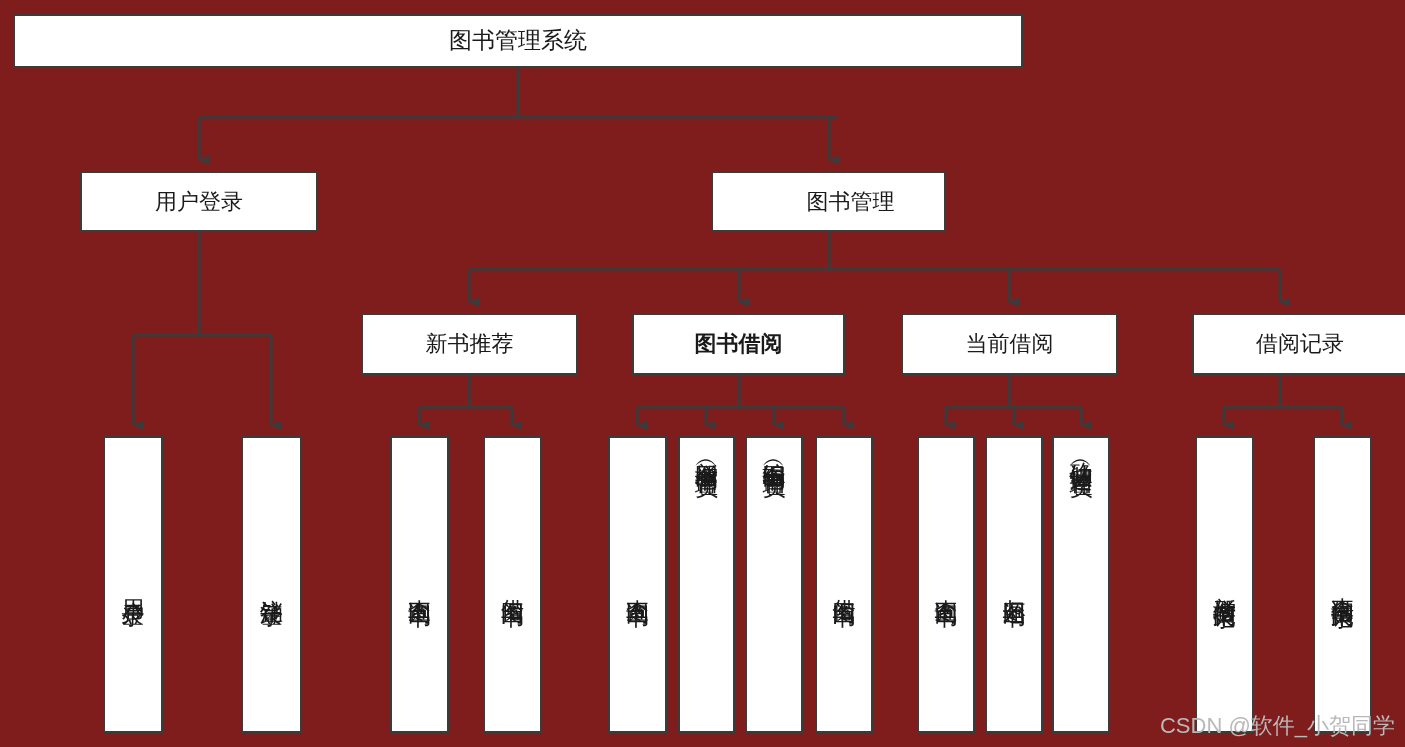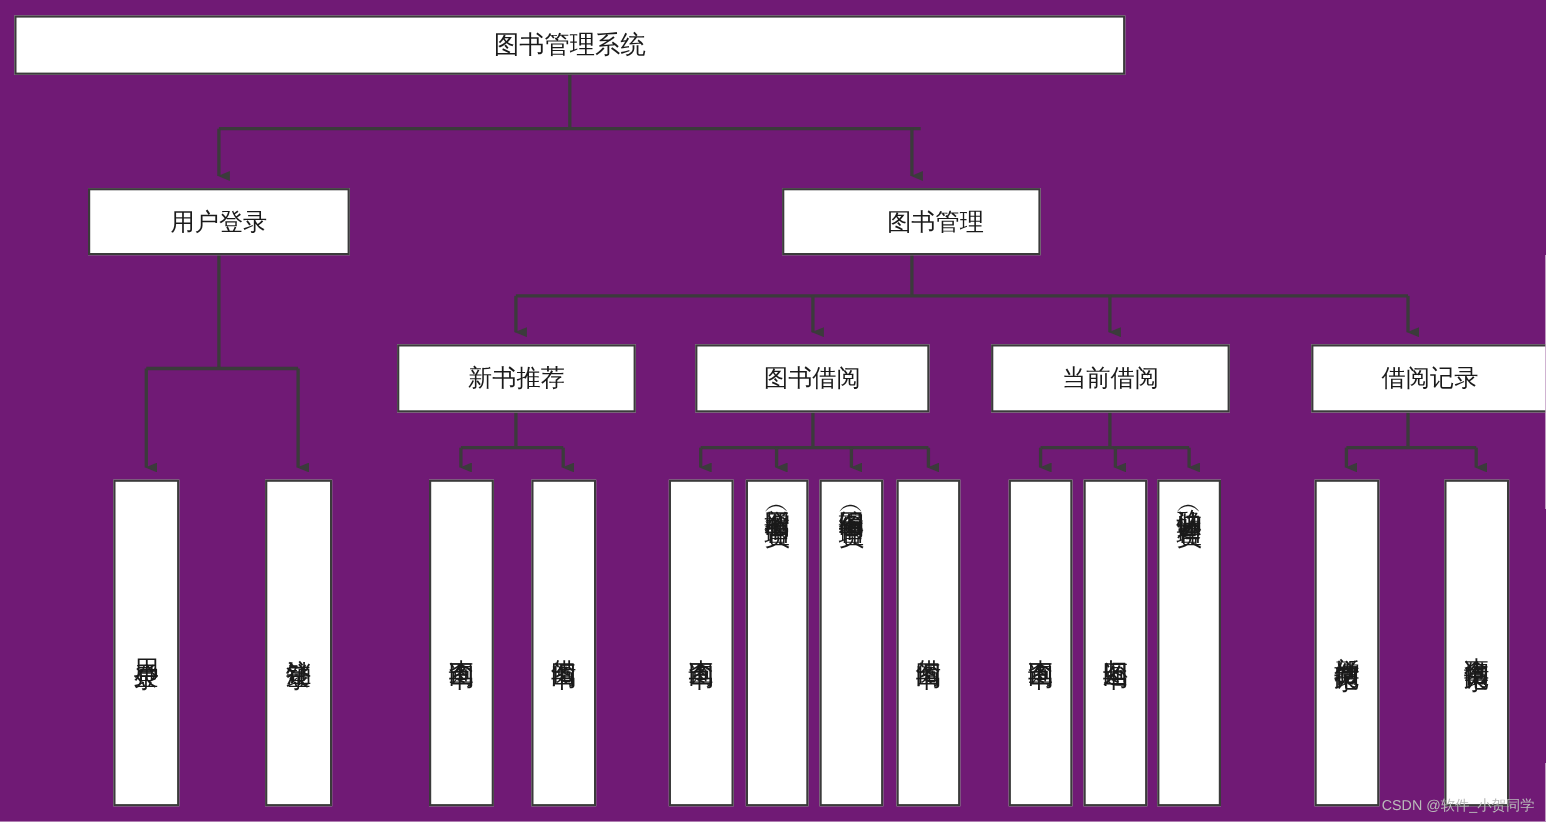--- a/index.html
+++ b/index.html
@@ -7,21 +7,21 @@
     padding: 0;
     background: #ffffff;
   }
   body {
     font-family: "Liberation Sans", "DejaVu Sans", sans-serif;
   }
   #canvas {
     position: relative;
     width: 1405px;
     height: 747px;
-    background: #701a75;
+    background: #7f1d1d;
     overflow: hidden;
   }
   #wires {
     position: absolute;
     left: 0;
     top: 0;
     width: 1405px;
     height: 747px;
     pointer-events: none;
   }
@@ -56,21 +56,21 @@
     writing-mode: vertical-rl;
     text-orientation: upright;
     font-size: 23px;
     letter-spacing: 2px;
     line-height: 1;
   }
   .watermark {
     position: absolute;
     right: 10px;
     bottom: 6px;
-    font-size: 13px;
+    font-size: 22px;
     color: #b9b9b9;
     white-space: nowrap;
     z-index: 3;
   }
 </style>
 </head>
 <body>
 
 <div id="canvas">
 
@@ -131,21 +131,21 @@
   <div class="node n-mid" style="left:80px; top:171px; width:238px; height:61px;">
     <span class="label">用户登录</span>
   </div>
   <div class="node n-mid" style="left:711px; top:171px; width:235px; height:61px;padding-left:44px;">
     <span class="label">图书管理</span>
   </div>
 
   <div class="node n-mid" style="left:361px; top:313px; width:217px; height:62px;">
     <span class="label">新书推荐</span>
   </div>
-  <div class="node n-mid" style="left:632px; top:313px; width:213px; height:62px;">
+  <div class="node n-mid" style="left:632px; top:313px; width:213px; height:62px;font-weight:bold;">
     <span class="label">图书借阅</span>
   </div>
   <div class="node n-mid" style="left:901px; top:313px; width:217px; height:62px;justify-content:center;">
     <span class="label">当前借阅</span>
   </div>
   <div class="node n-mid" style="left:1192px; top:313px; width:216px; height:62px;">
     <span class="label">借阅记录</span>
   </div>
 
   <div class="node leaf centered" style="left:103px; top:436px; width:60px; height:297px;">

